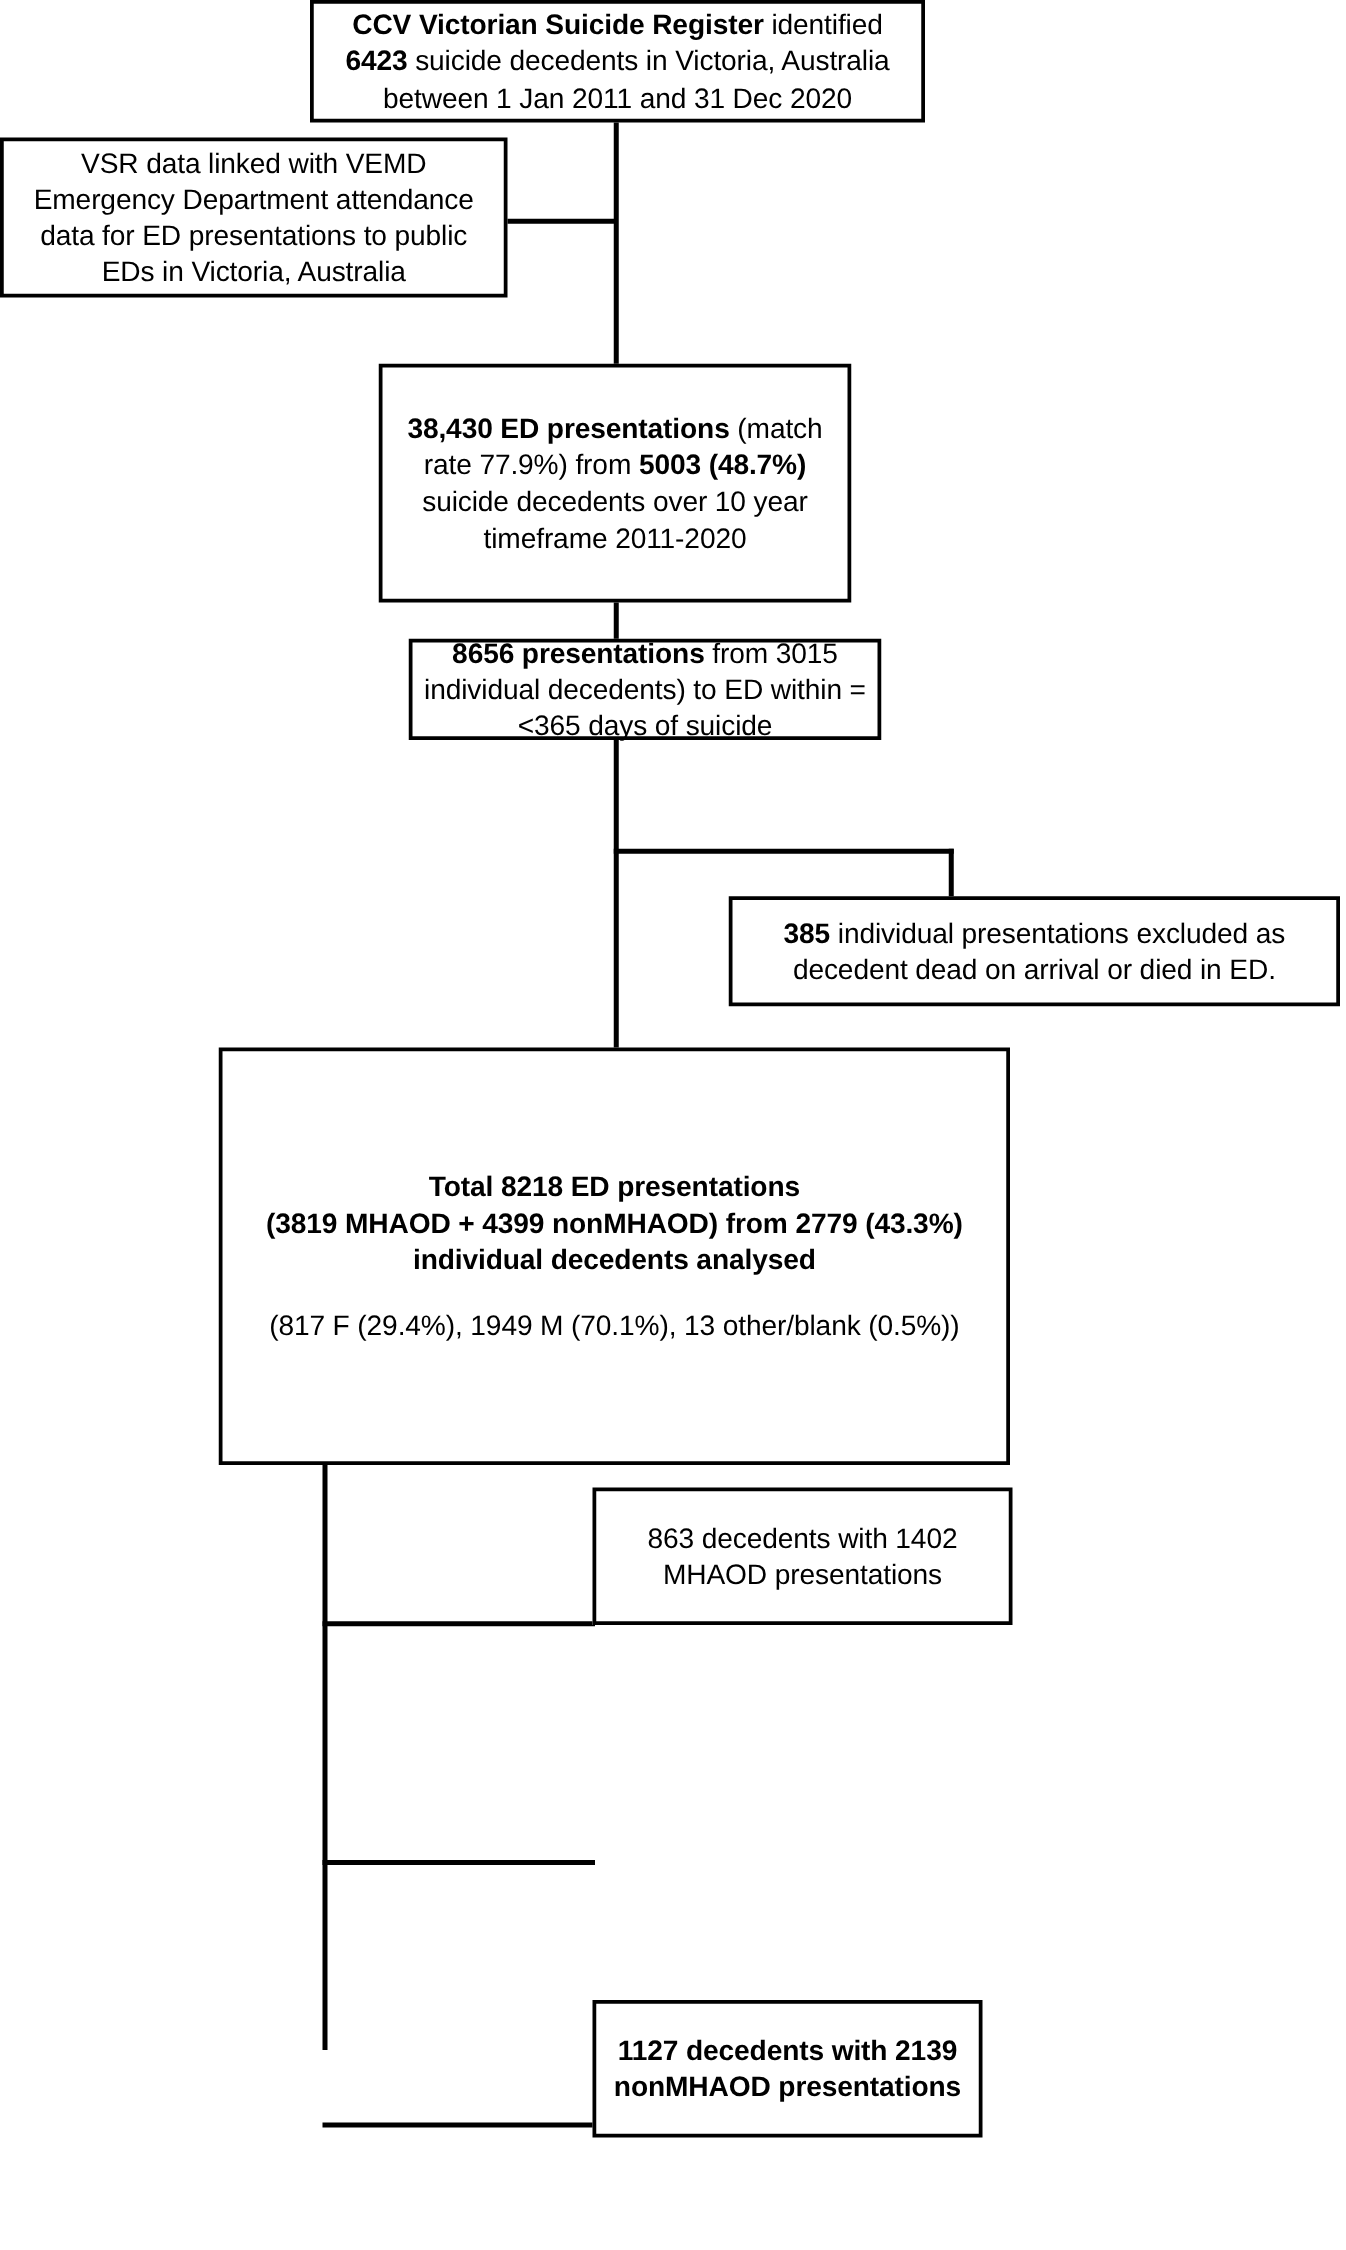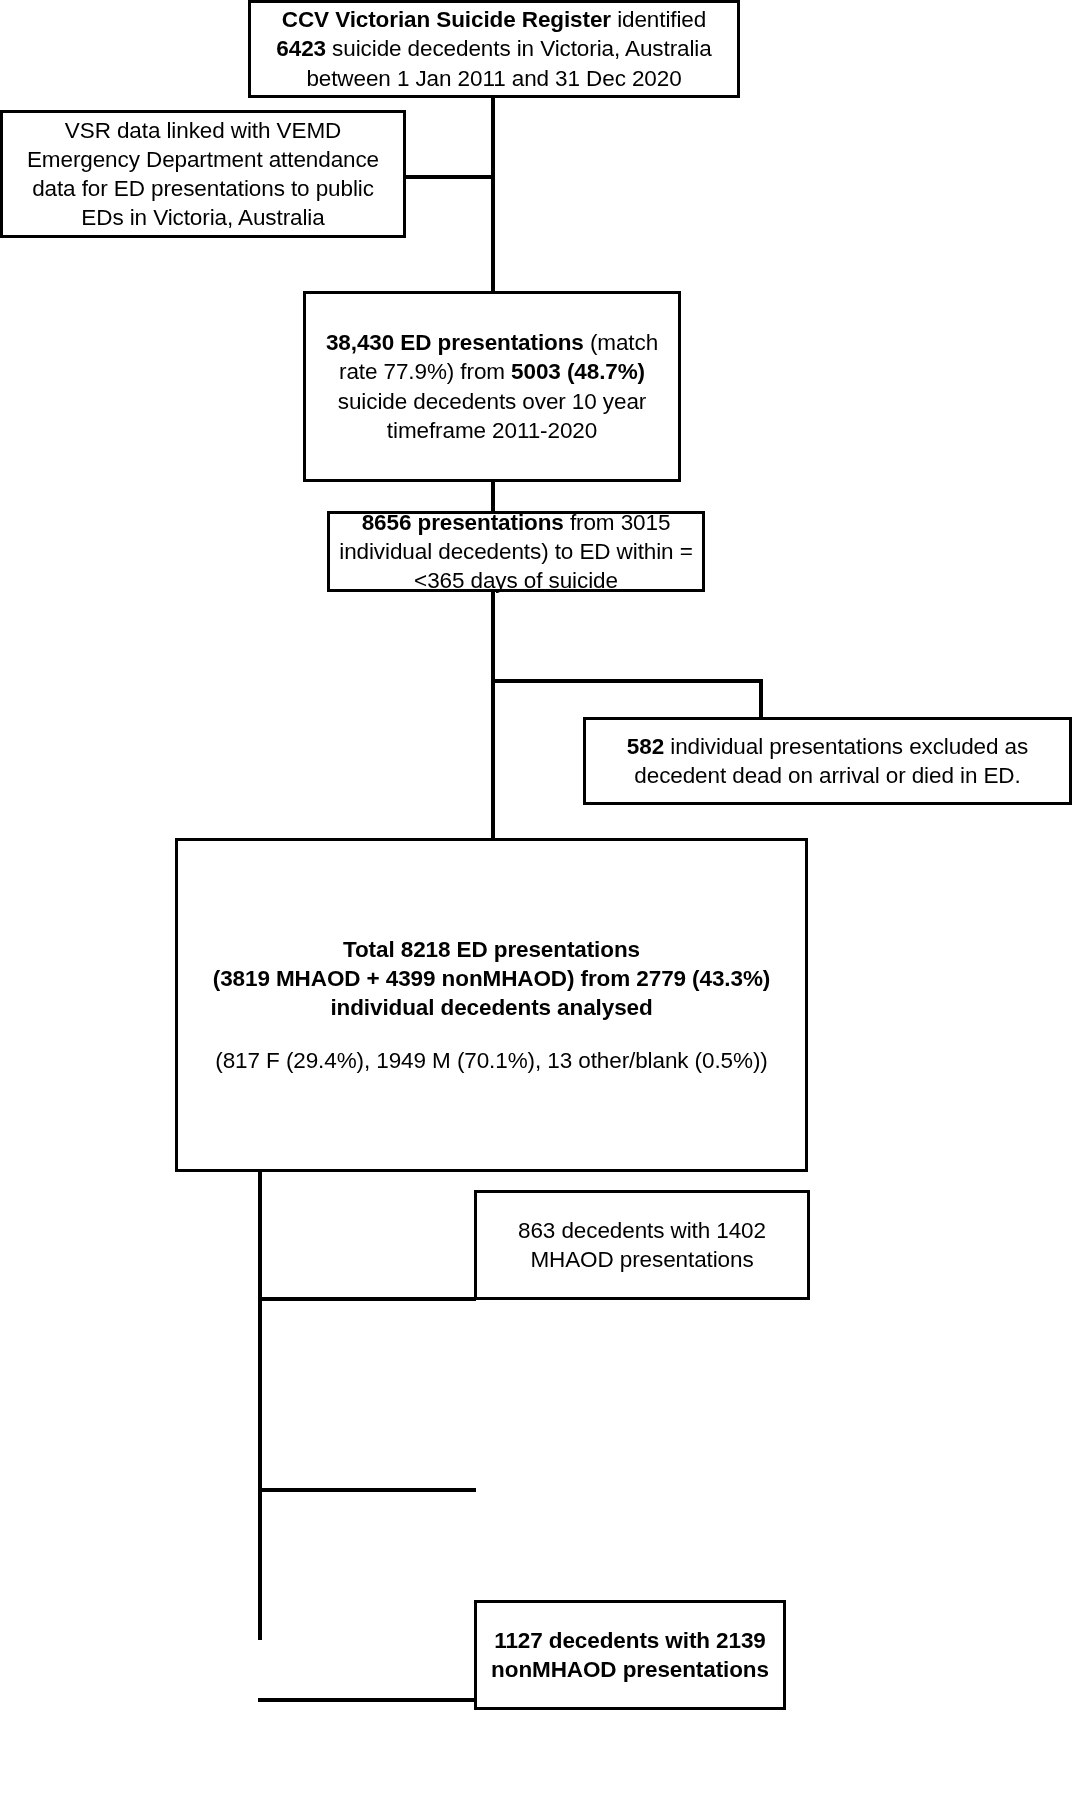--- a/index.html
+++ b/index.html
@@ -80,21 +80,21 @@
 
   <div class="box" style="left:303px; top:291px; width:378px; height:191px;">
     <p><b>38,430 ED presentations</b> (match rate 77.9%) from <b>5003 (48.7%)</b> suicide decedents over 10 year timeframe 2011-2020</p>
   </div>
 
   <div class="box" style="left:303px; top:511px; width:378px; height:81px;margin-left:24px;">
     <p><b>8656 presentations</b> from 3015 individual decedents) to ED within =&lt;365 days of suicide</p>
   </div>
 
   <div class="box" style="left:583px; top:717px; width:489px; height:88px;">
-    <p><b>582</b> individual presentations excluded as decedent dead on arrival or died in ED.</p>
+    <p><b>385</b> individual presentations excluded as decedent dead on arrival or died in ED.</p>
   </div>
 
   <div class="box" style="left:175px; top:838px; width:633px; height:334px; justify-content:center;">
     <p><b>Total 8218 ED presentations<br>(3819 MHAOD + 4399 nonMHAOD) from 2779 (43.3%) individual decedents analysed</b></p>
     <p>(817 F (29.4%), 1949 M (70.1%), 13 other/blank (0.5%))</p>
   </div>
 
   <div class="box" style="left:474px; top:1190px; width:336px; height:110px;">
     <p>863 decedents with 1402 MHAOD presentations</p>
   </div>

